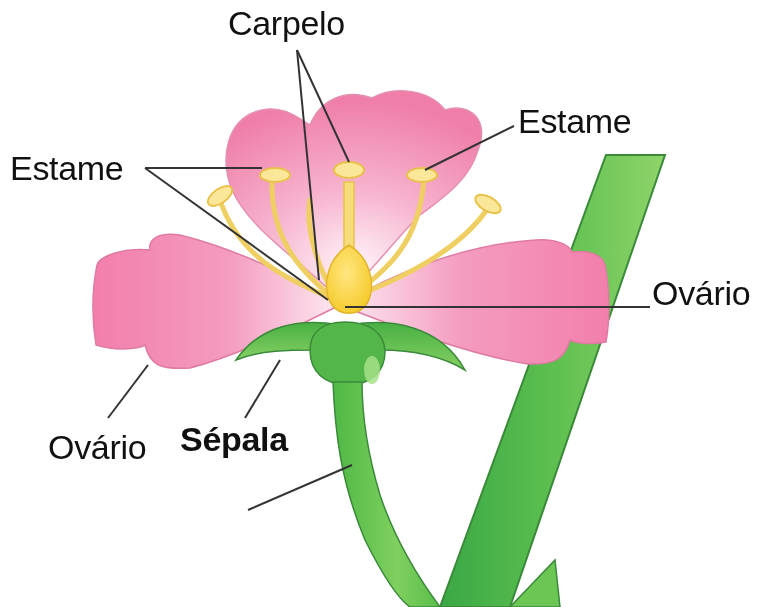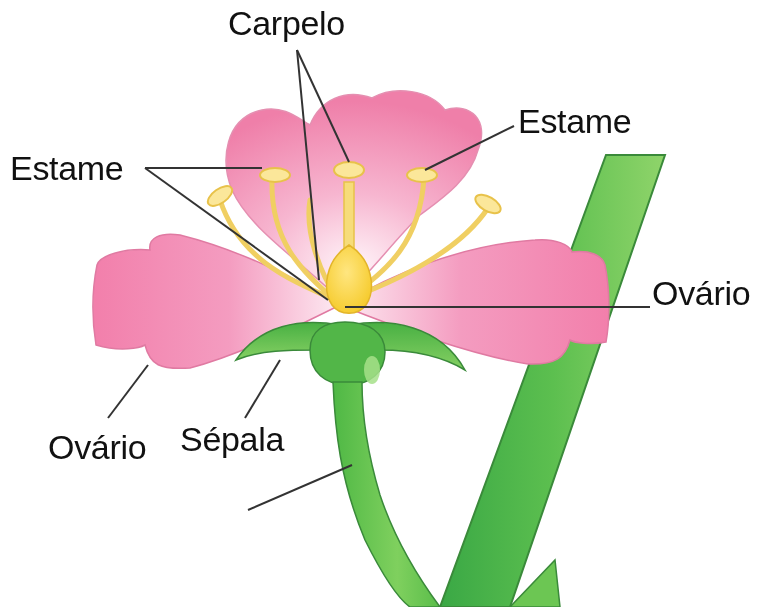--- a/index.html
+++ b/index.html
@@ -107,15 +107,15 @@
       <line x1="280" y1="360" x2="245" y2="418"></line>
       <line x1="352" y1="465" x2="248" y2="510"></line>
     </g>
   </svg>
 
   <span class="label" style="left:228px; top:6px;">Carpelo</span>
   <span class="label" style="left:518px; top:104px;">Estame</span>
   <span class="label" style="left:10px; top:151px;">Estame</span>
   <span class="label" style="left:652px; top:276px;">Ovário</span>
   <span class="label" style="left:48px; top:430px;">Ovário</span>
-  <span class="label" style="left:180px; top:422px;">Sépala</span>
+  <span class="label" style="left:180px; top:422px;font-weight:bold;">Sépala</span>
   <span class="label" style="left:150px; top:523px;"></span>
 </div>
 
 </body></html>

